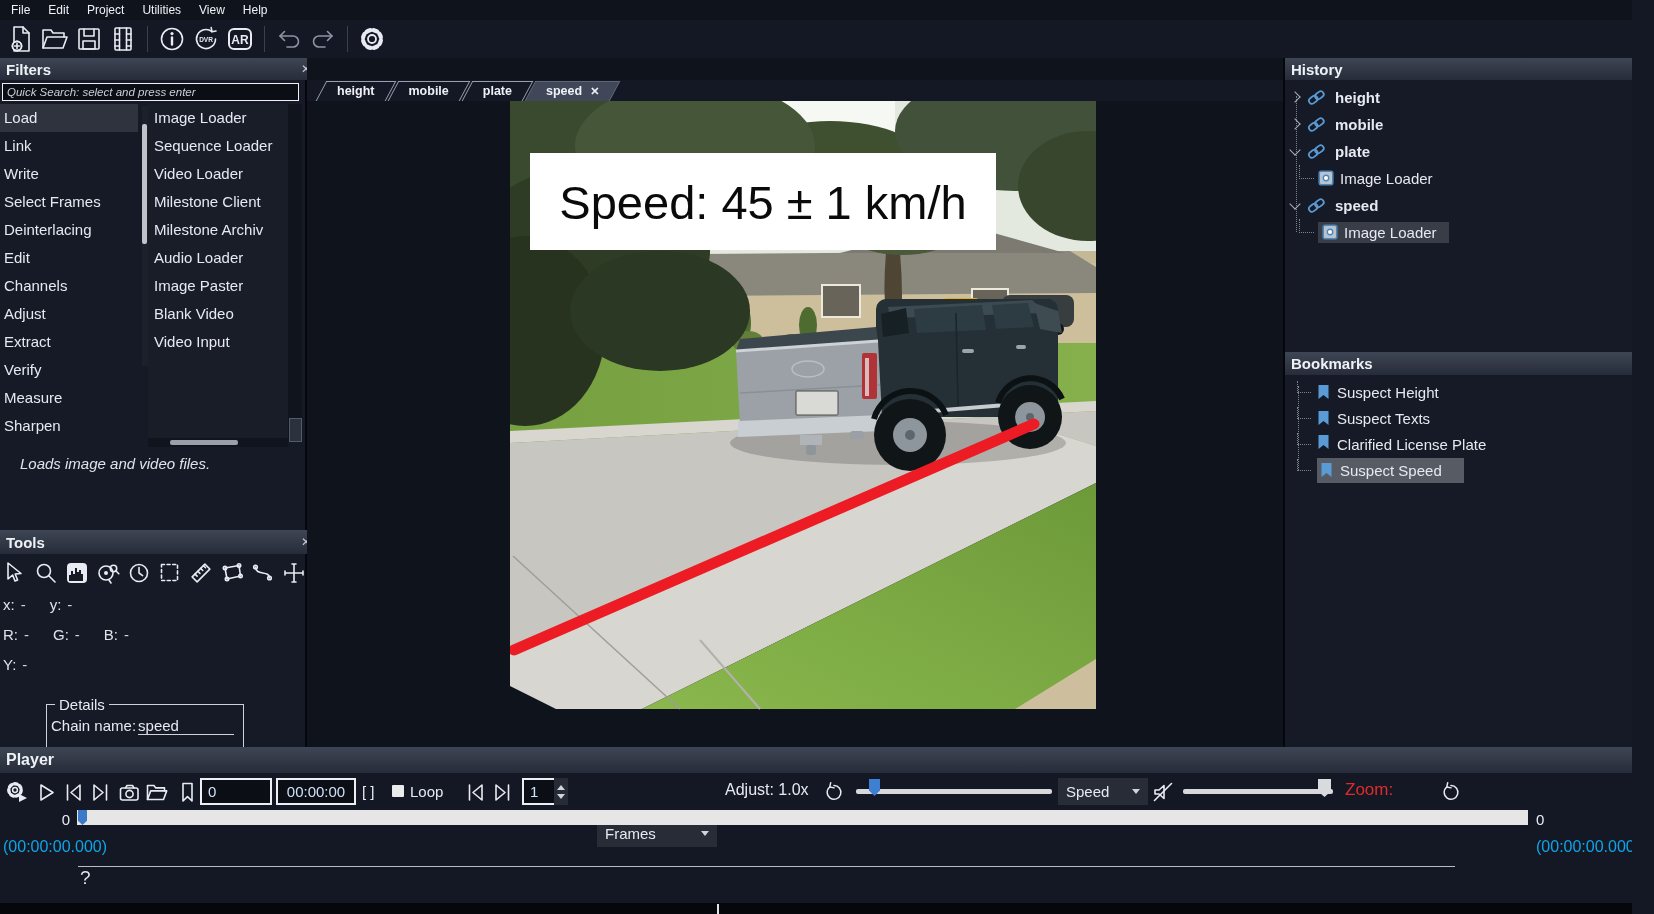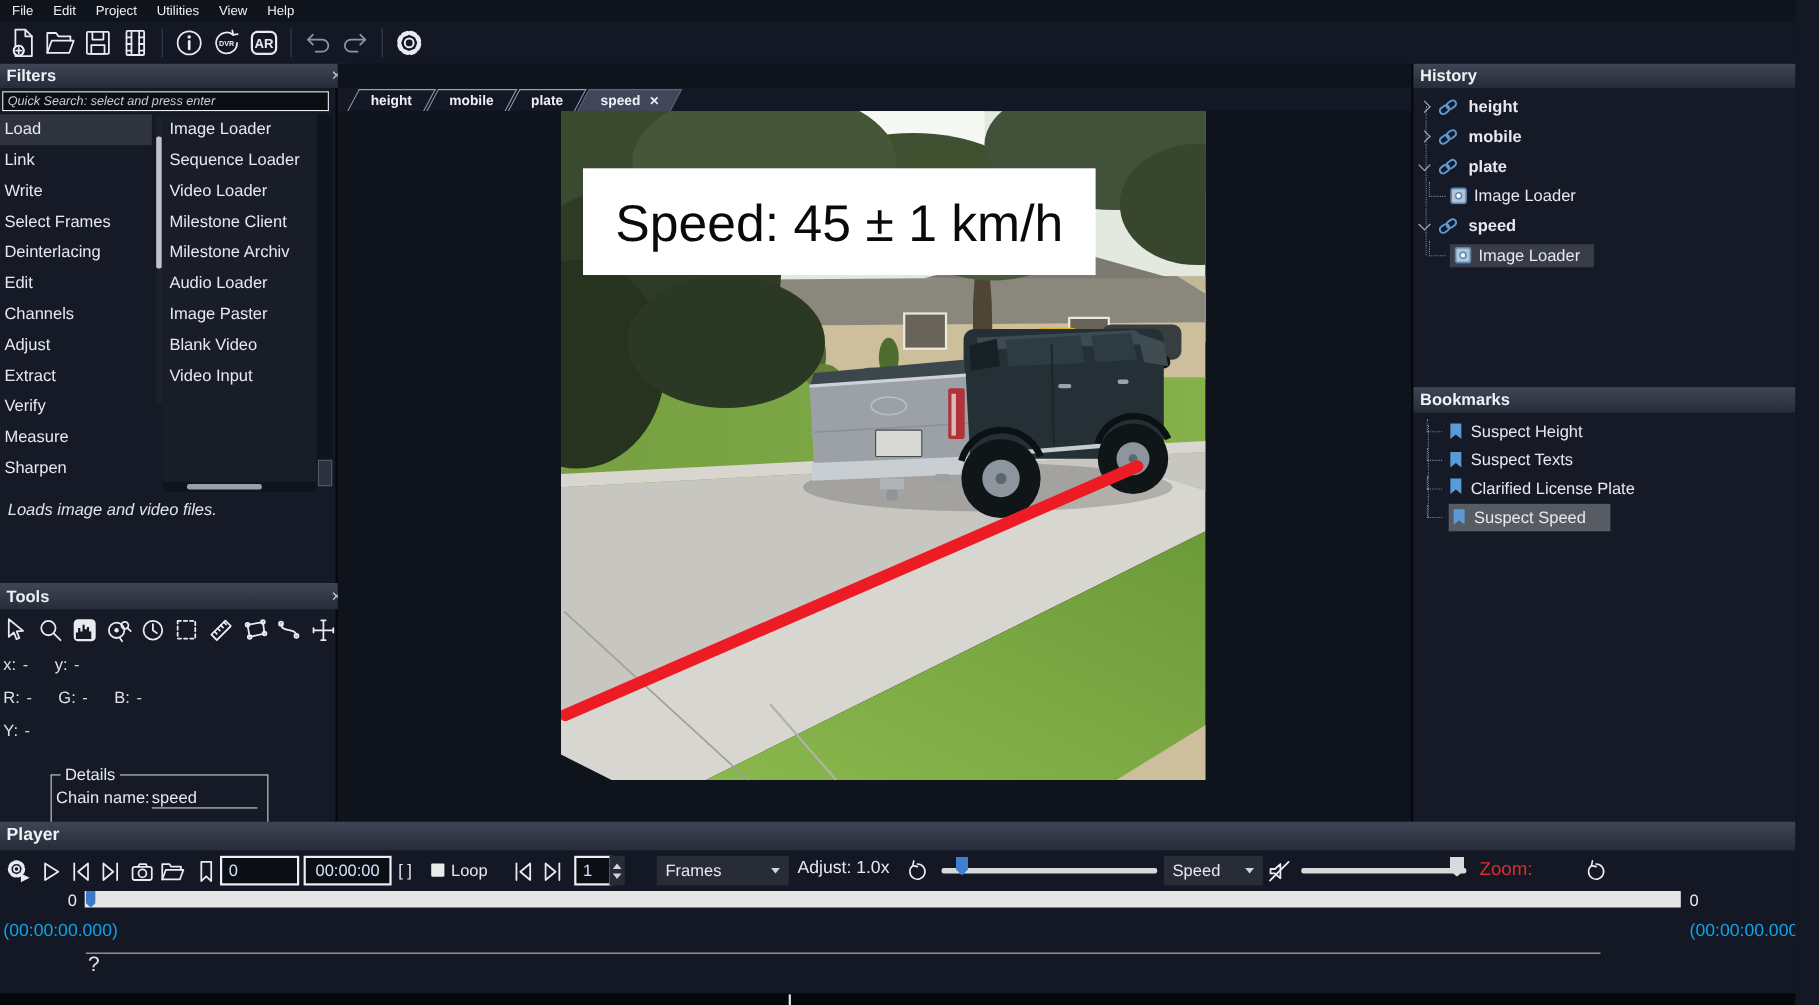--- a/index.html
+++ b/index.html
@@ -219,21 +219,21 @@
       <div class="fitem">Image Paster</div>
       <div class="fitem">Blank Video</div>
       <div class="fitem">Video Input</div>
     </div>
   <div class="abs vscroll" style="left:288px;top:104px;width:14px;height:338px;">
     <div class="vthumb" style="left:1px;top:314px;width:11px;height:22px;"></div>
   </div>
   <div class="abs" style="left:148px;top:438px;width:140px;height:9px;background:#10141c;">
     <div class="hthumb" style="left:22px;top:2px;width:68px;height:5px;"></div>
   </div>
-  <div class="abs desc" style="left:7px;top:455px;width:298px;">Loads image and video files.</div>
+  <div class="abs desc" style="left:20px;top:455px;width:298px;">Loads image and video files.</div>
 
   <div class="abs hdr" style="left:0;top:530px;width:305px;height:24px;">
     <span>Tools</span>
     <span class="hx">✕</span>
   </div>
   <div class="abs" style="left:2px;top:560px;display:flex;gap:5px;">
     <div class="tbicon" style="width:26px;height:26px;">
       <svg class="ic" width="24" height="24" viewBox="0 0 24 24">
         <path d="M5,2 V18 L9.6,14 L12,20 L14.6,19 L12.2,13 L18,12.5 z"></path>
       </svg>
@@ -631,21 +631,21 @@
     <svg class="ic" width="24" height="24" viewBox="0 0 24 24">
       <polygon points="5,5 14,12.5 5,20"></polygon>
         <path d="M17.5,5 V20"></path>
     </svg>
   </div>
   <div class="inp" style="left:522px;top:778px;width:18px;">1</div>
   <div class="spinbox" style="left:554px;top:778px;">
     <span class="tri-up"></span>
     <span class="tri-dn"></span>
   </div>
-  <div class="ddown" style="left:597px;top:778px;width:104px;text-align:right;">
+  <div class="ddown" style="left:597px;top:820px;width:104px;text-align:right;">
     <span>Frames</span>
     <span class="caret"></span>
   </div>
   <div class="plabel" style="left:725px;top:781px;font-size:16px;">Adjust: 1.0x</div>
   <div class="pbtn" style="left:820px;top:779px;">
     <svg class="ic" width="22" height="22" viewBox="0 0 24 24">
       <path d="M8.5,6.5 a7.5,7.5 0 1 0 4.5,-1.6"></path>
         <path d="M9.5,1.8 l-1,4.7 4.7,1"></path>
     </svg>
   </div>

